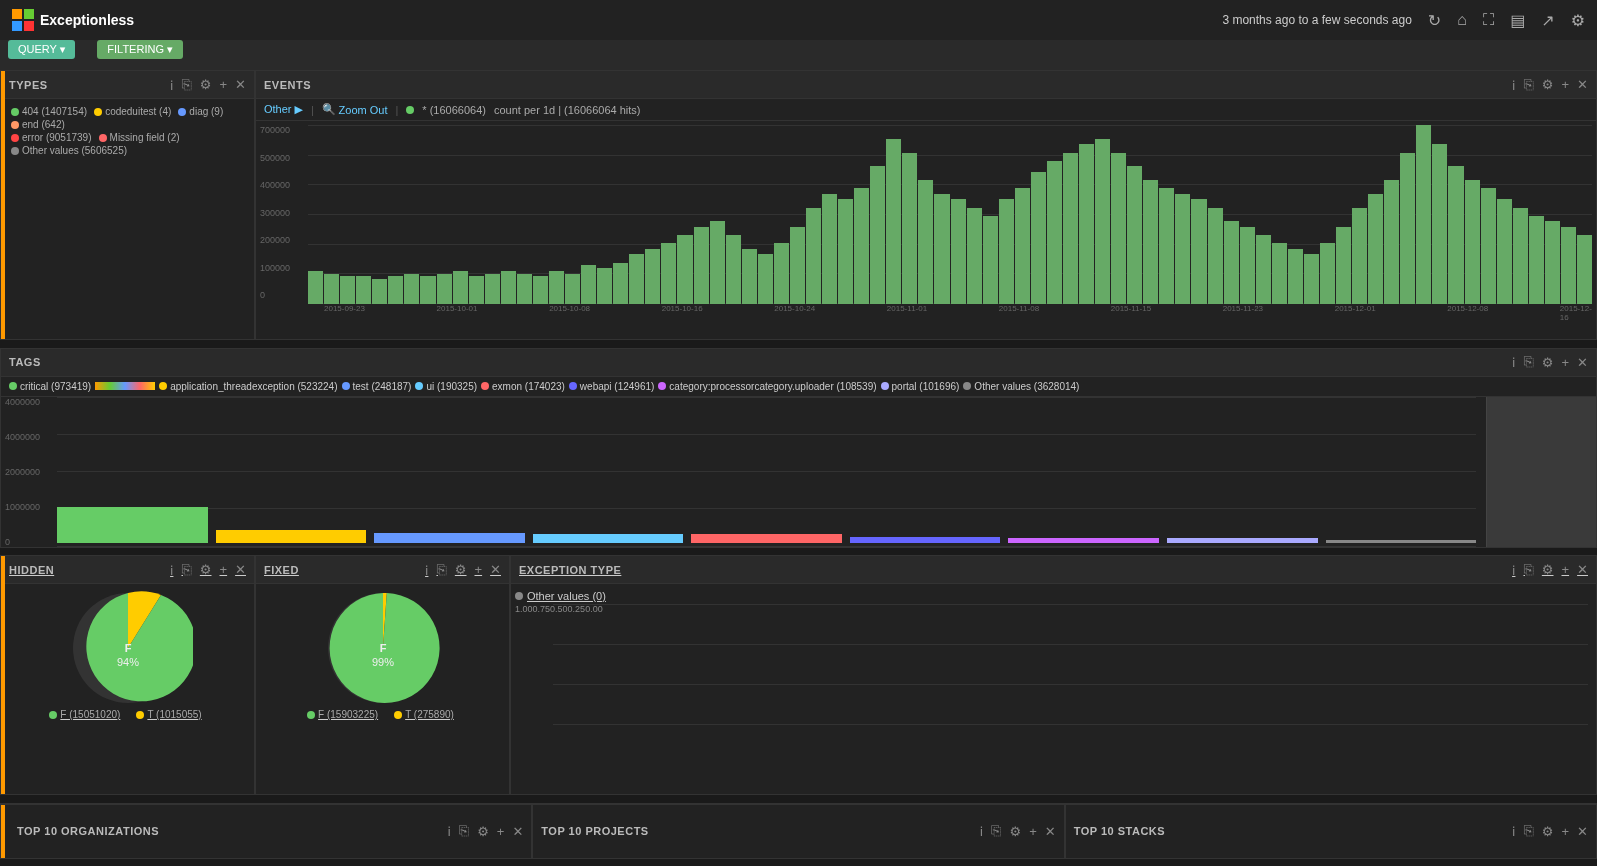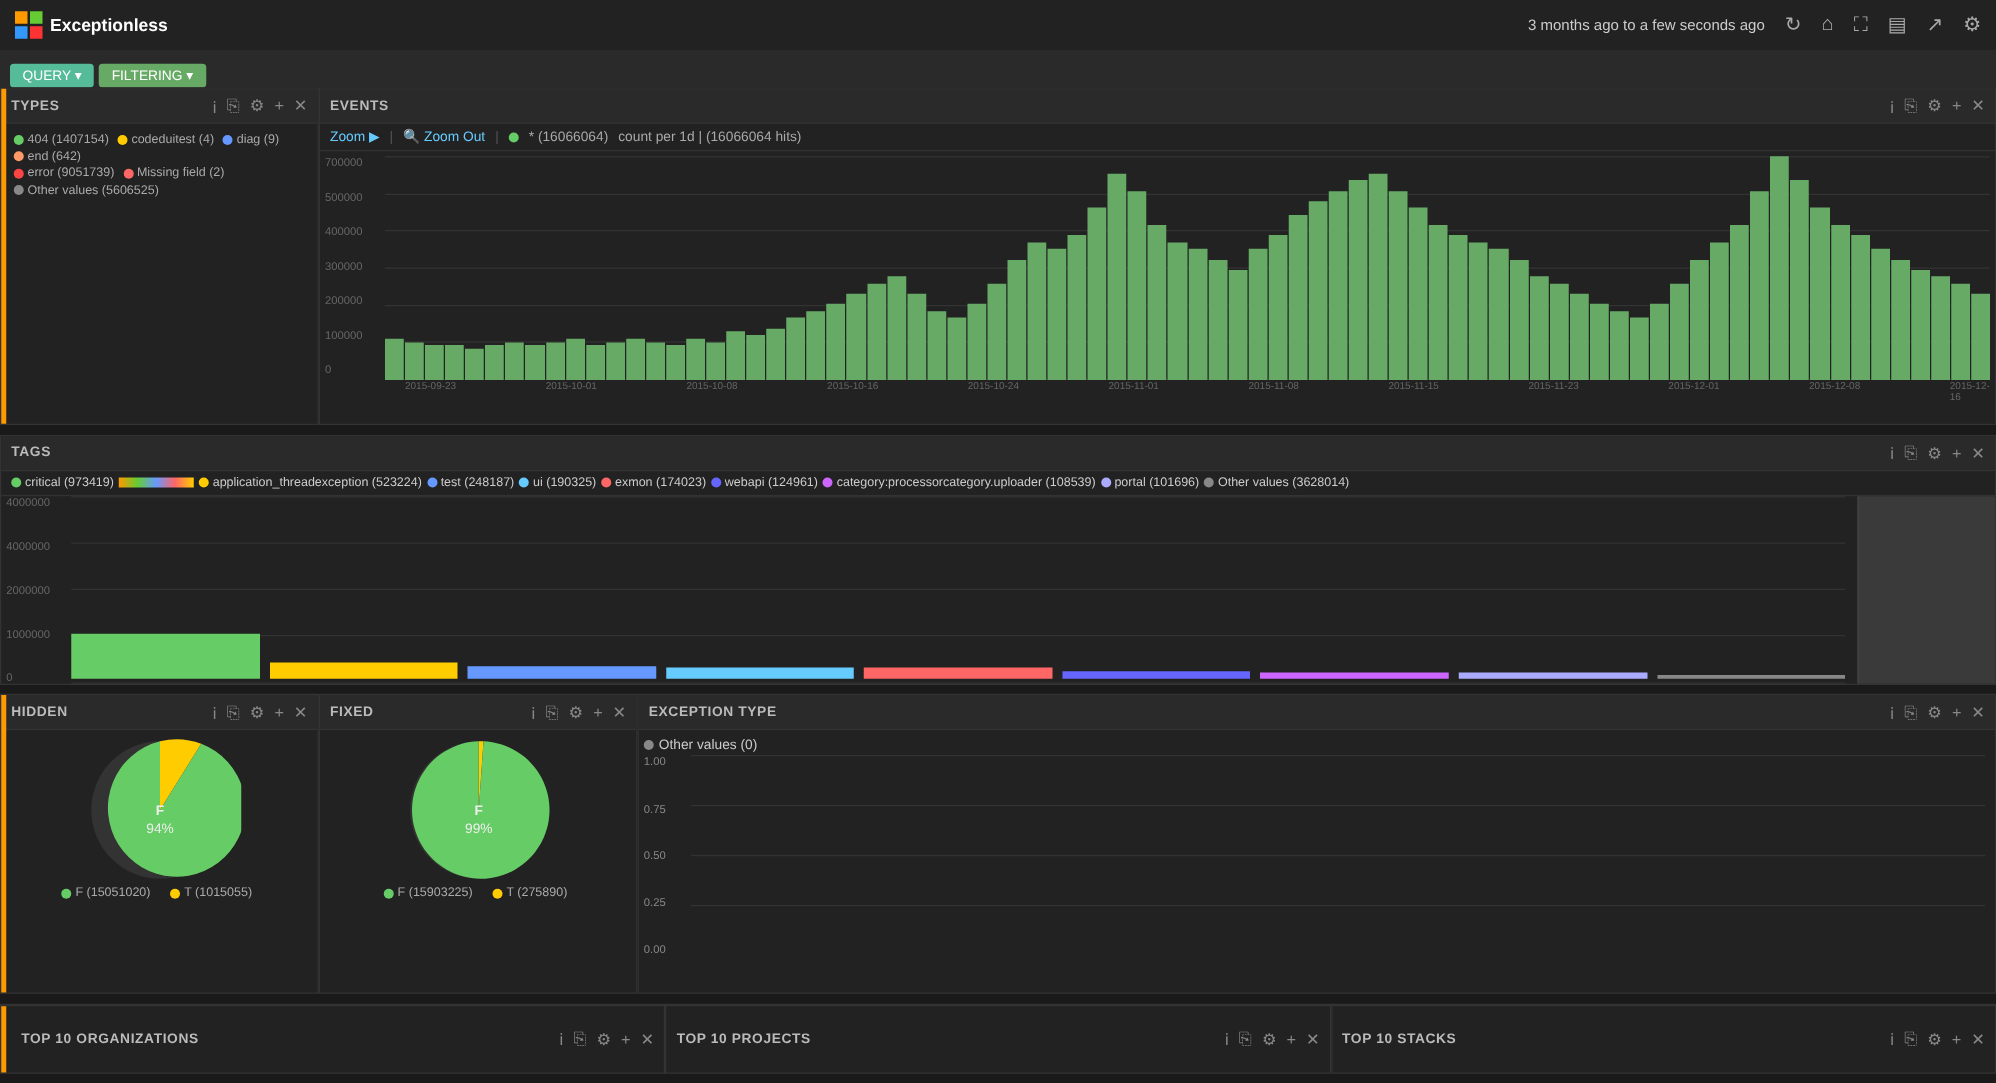--- a/index.html
+++ b/index.html
@@ -12,32 +12,32 @@
     .logo-icon span { display: block; }
     .logo-icon .c1 { background: #f90; }
     .logo-icon .c2 { background: #6c3; }
     .logo-icon .c3 { background: #39f; }
     .logo-icon .c4 { background: #f33; }
     .nav-right { display: flex; align-items: center; gap: 16px; color: #aaa; font-size: 12px; }
     .nav-time { color: #ccc; font-size: 12px; cursor: pointer; }
     .nav-icon { font-size: 16px; cursor: pointer; color: #aaa; }
 
     
-    .filter-bar { background: #2a2a2a; height: 30px; display: flex; align-items: flex-end; padding: 0 8px; gap: 4px; }
+    .filter-bar { background: #2a2a2a; height: 30px; display: flex; align-items: flex-start; padding: 0 8px; gap: 22px; }
     .filter-btn { padding: 3px 10px; border-radius: 3px; font-size: 11px; cursor: pointer; display: flex; align-items: center; gap: 4px; }
     .filter-btn.query { background: #5b9; color: #fff; border: none; }
     .filter-btn.filtering { background: #6a6; color: #fff; border: none; }
 
     
     .main-content { display: grid; grid-template-rows: auto auto auto auto; height: calc(866px - 70px); }
 
     
     .row1 { display: grid; grid-template-columns: 255px 1fr; height: 270px; }
     .row2 { height: 200px; }
-    .row3 { display: grid; grid-template-columns: 255px 255px 1fr; height: 240px; }
+    .row3 { display: grid; grid-template-columns: 255px 255px 1fr; height: 240px; text-decoration: underline; }
     .row4 { display: grid; grid-template-columns: 1fr 1fr 1fr; height: 56px; border-top: 1px solid #333; }
 
     
     .panel { background: #222; border: 1px solid #333; display: flex; flex-direction: column; }
     .panel-header { background: #2a2a2a; padding: 4px 8px; display: flex; align-items: center; justify-content: space-between; min-height: 28px; border-bottom: 1px solid #333; }
     .panel-title { font-size: 11px; font-weight: bold; color: #bbb; letter-spacing: 0.5px; }
     .panel-actions { display: flex; gap: 8px; align-items: center; color: #888; font-size: 13px; }
     .panel-actions span { cursor: pointer; }
     .panel-body { flex: 1; overflow: hidden; padding: 4px; position: relative; }
 
@@ -164,21 +164,21 @@
         <span class="panel-title">EVENTS</span>
         <div class="panel-actions">
           <span>ℹ</span>
           <span>⎘</span>
           <span>⚙</span>
           <span>+</span>
           <span>✕</span>
         </div>
       </div>
       <div class="events-toolbar">
-        <span class="view-link">Zoom ▶</span>
+        <span class="view-link">Other ▶</span>
         <span class="divider-v">|</span>
         <span class="zoom-out">
           <span>🔍</span>
           <span>Zoom Out</span>
         </span>
         <span class="divider-v">|</span>
         <span class="dot-green"></span>
         <span style="color:#aaa;">* (16066064)</span>
         <span style="color:#aaa;">count per 1d | (16066064 hits)</span>
       </div>
@@ -476,21 +476,21 @@
           <span>+</span>
           <span>✕</span>
         </div>
       </div>
       <div class="panel-body">
         <div style="display:flex;align-items:center;gap:4px;padding:2px 0;">
           <div class="legend-dot" style="background:#888;"></div>
           <span>Other values (0)</span>
         </div>
         <div style="position:relative;flex:1;height:160px;">
-          <div style="position:absolute;left:0;top:0;bottom:0;display:flex;flex-direction:column;justify-content:space-between;font-size:9px;color:#888;width:35px;">
+          <div style="position:absolute;left:0;top:0;bottom:0;display:flex;justify-content:space-between;font-size:9px;color:#888;width:35px;">
             <span>1.00</span>
             <span>0.75</span>
             <span>0.50</span>
             <span>0.25</span>
             <span>0.00</span>
           </div>
           <div style="position:absolute;left:38px;right:4px;top:0;bottom:0;">
             <div style="height:25%;border-top:1px solid #333;"></div>
             <div style="height:25%;border-top:1px solid #333;"></div>
             <div style="height:25%;border-top:1px solid #333;"></div>

